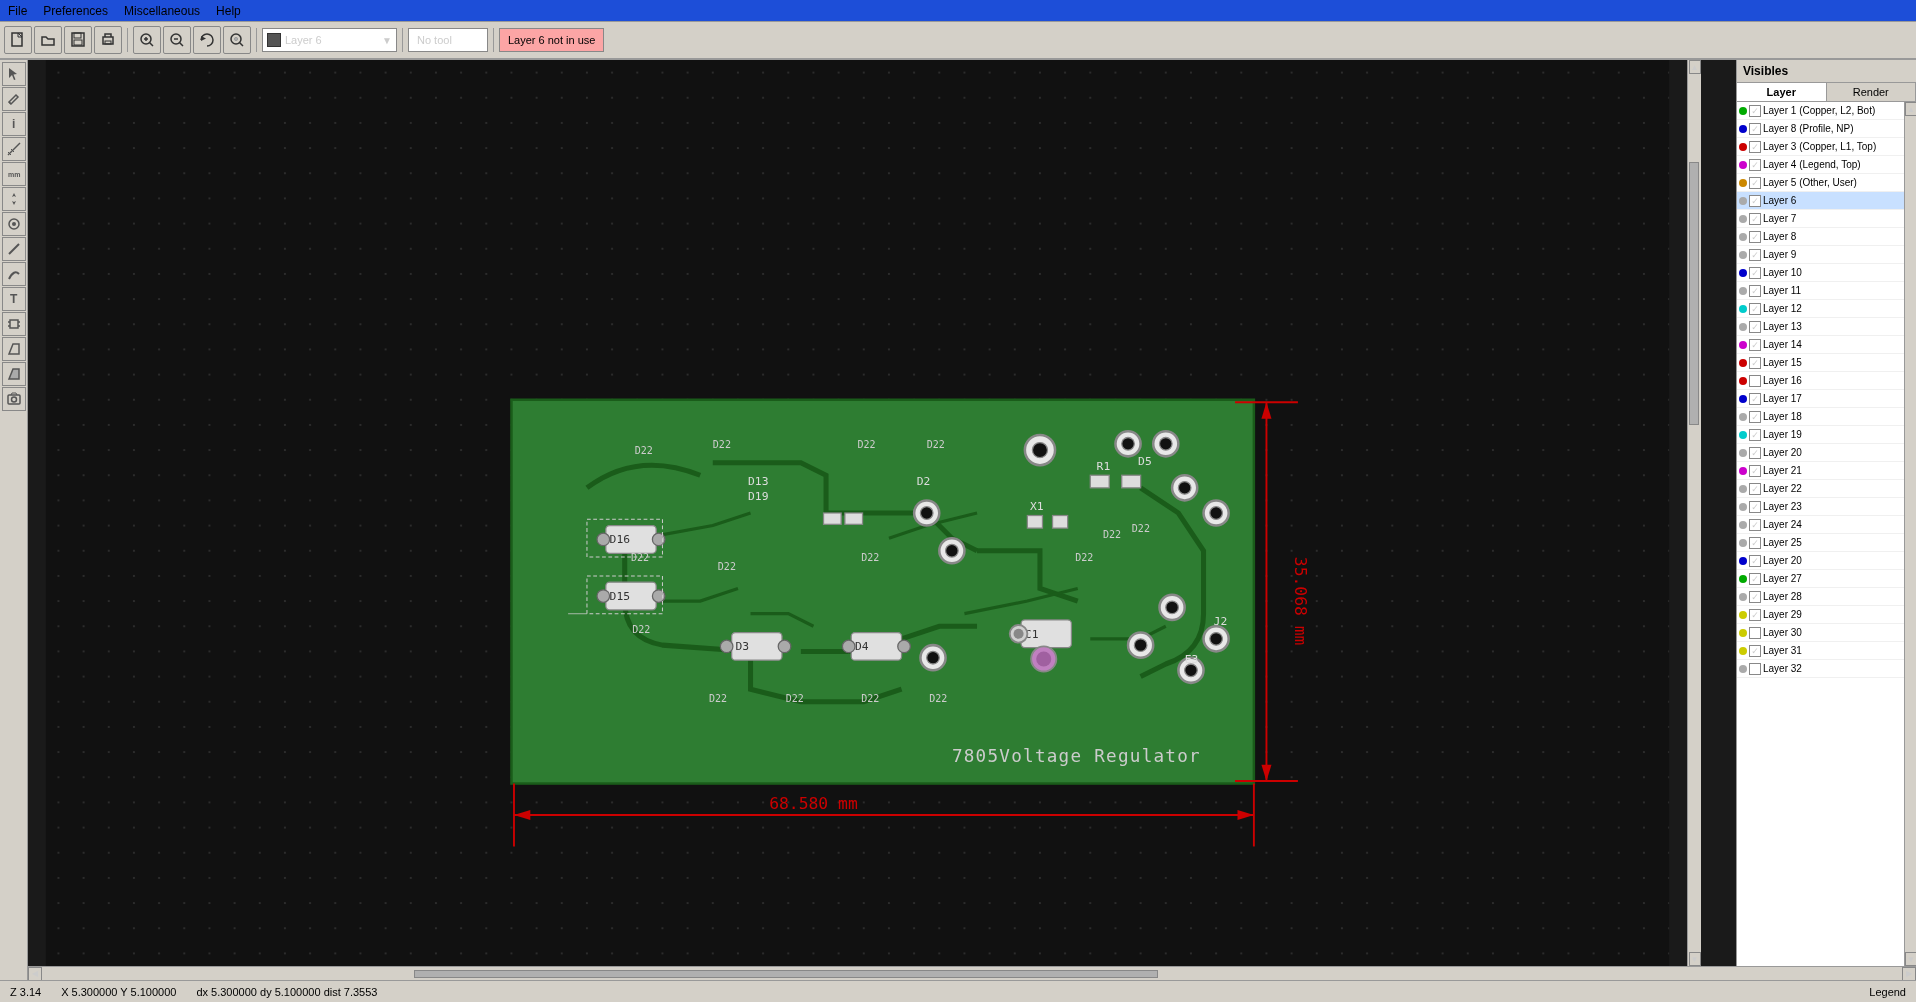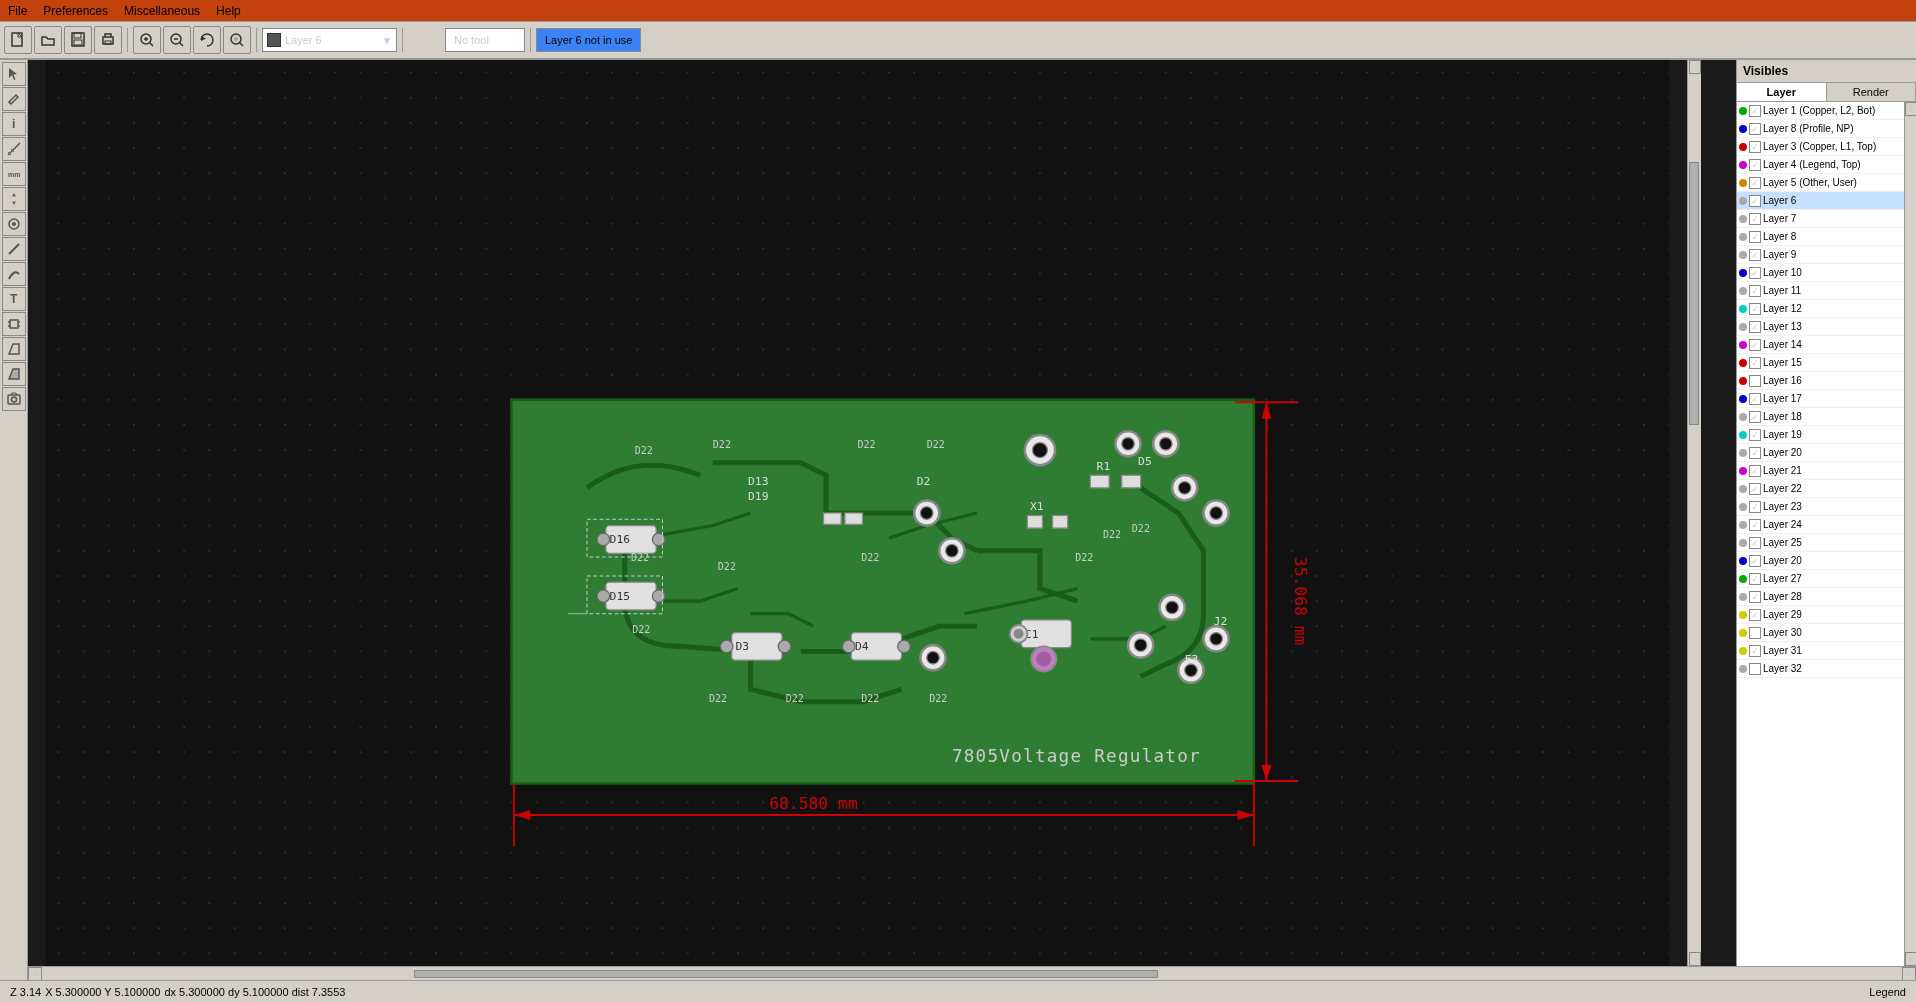--- a/index.html
+++ b/index.html
@@ -1,32 +1,32 @@
 <!DOCTYPE html>
 <html><head>
   <meta charset="utf-8">
   <style>
     * { margin: 0; padding: 0; box-sizing: border-box; }
     body { width: 1916px; height: 1002px; background: #1a1a1a; font-family: 'Arial', sans-serif; font-size: 12px; color: #ccc; overflow: hidden; display: flex; flex-direction: column; }
 
     
-    #menubar { background: #c2410c; color: #000; display: flex; align-items: center; height: 22px; border-bottom: 1px solid #999; }
+    #menubar { background: #1d4ed8; color: #000; display: flex; align-items: center; height: 22px; border-bottom: 1px solid #999; }
     .menu-item { padding: 2px 8px; cursor: pointer; font-size: 12px; color: #000; }
 
     
     #toolbar { background: #d4d0c8; display: flex; align-items: center; height: 38px; border-bottom: 2px solid #999; padding: 2px 4px; gap: 2px; }
     .tb-btn { background: #d4d0c8; border: 1px solid #888; border-radius: 2px; width: 28px; height: 28px; display: flex; align-items: center; justify-content: center; cursor: pointer; font-size: 14px; color: #333; }
     .tb-separator { width: 1px; height: 24px; background: #999; margin: 0 3px; }
 
     .layer-select { background: #fff; border: 1px solid #888; height: 24px; padding: 0 4px; font-size: 11px; display: flex; align-items: center; gap: 4px; cursor: pointer; min-width: 130px; }
     .layer-color-box { width: 14px; height: 14px; background: #555; border: 1px solid #333; flex-shrink: 0; }
     .layer-select-arrow { margin-left: auto; font-size: 10px; }
 
-    .tool-display { background: #fff; border: 1px solid #888; height: 24px; padding: 0 8px; font-size: 11px; display: flex; align-items: center; min-width: 80px; margin-left: 37px; }
-    .status-display { background: #3b82f6; border: 1px solid #888; height: 24px; padding: 0 8px; font-size: 11px; display: flex; align-items: center; color: #000; }
+    .tool-display { background: #fff; border: 1px solid #888; height: 24px; padding: 0 8px; font-size: 11px; display: flex; align-items: center; min-width: 80px; }
+    .status-display { background: #fca5a5; border: 1px solid #888; height: 24px; padding: 0 8px; font-size: 11px; display: flex; align-items: center; color: #000; }
 
     
     #main { display: flex; flex: 1; overflow: hidden; }
 
     
     #toolbox { width: 28px; background: #d4d0c8; border-right: 1px solid #999; display: flex; flex-direction: column; align-items: center; padding: 2px 0; gap: 1px; overflow: hidden; }
     .tool-btn { width: 24px; height: 24px; background: #d4d0c8; border: 1px solid #888; display: flex; align-items: center; justify-content: center; cursor: pointer; font-size: 12px; color: #333; }
 
     
     #canvas-area { flex: 1; background: #1a1a1a; position: relative; overflow: hidden; }
@@ -46,21 +46,21 @@
     .layer-dot { width: 8px; height: 8px; border-radius: 50%; flex-shrink: 0; }
     .layer-vis-check { width: 12px; height: 12px; border: 1px solid #888; background: #fff; display: flex; align-items: center; justify-content: center; font-size: 9px; flex-shrink: 0; }
     .layer-name { font-size: 10px; color: #000; white-space: nowrap; overflow: hidden; }
     .scroll-arrow { width: 12px; height: 14px; background: #d4d0c8; border: 1px solid #888; display: flex; align-items: center; justify-content: center; font-size: 8px; cursor: pointer; }
 
     
     #canvas-vscroll { width: 14px; background: #d4d0c8; border-left: 1px solid #999; display: flex; flex-direction: column; align-items: center; }
     #canvas-hscroll { height: 14px; background: #d4d0c8; border-top: 1px solid #999; display: flex; align-items: center; }
 
     
-    #statusbar { background: #d4d0c8; height: 22px; display: flex; align-items: center; border-top: 1px solid #999; gap: 4px; padding: 0 10px; }
+    #statusbar { background: #d4d0c8; height: 22px; display: flex; align-items: center; border-top: 1px solid #999; gap: 20px; padding: 0 10px; }
     .status-seg { font-size: 11px; color: #000; }
 
     
     #canvas-with-scroll { display: flex; flex: 1; overflow: hidden; flex-direction: column; }
     #canvas-row { display: flex; flex: 1; overflow: hidden; }
   </style>
 </head>
 <body>
 
 <div id="menubar">

